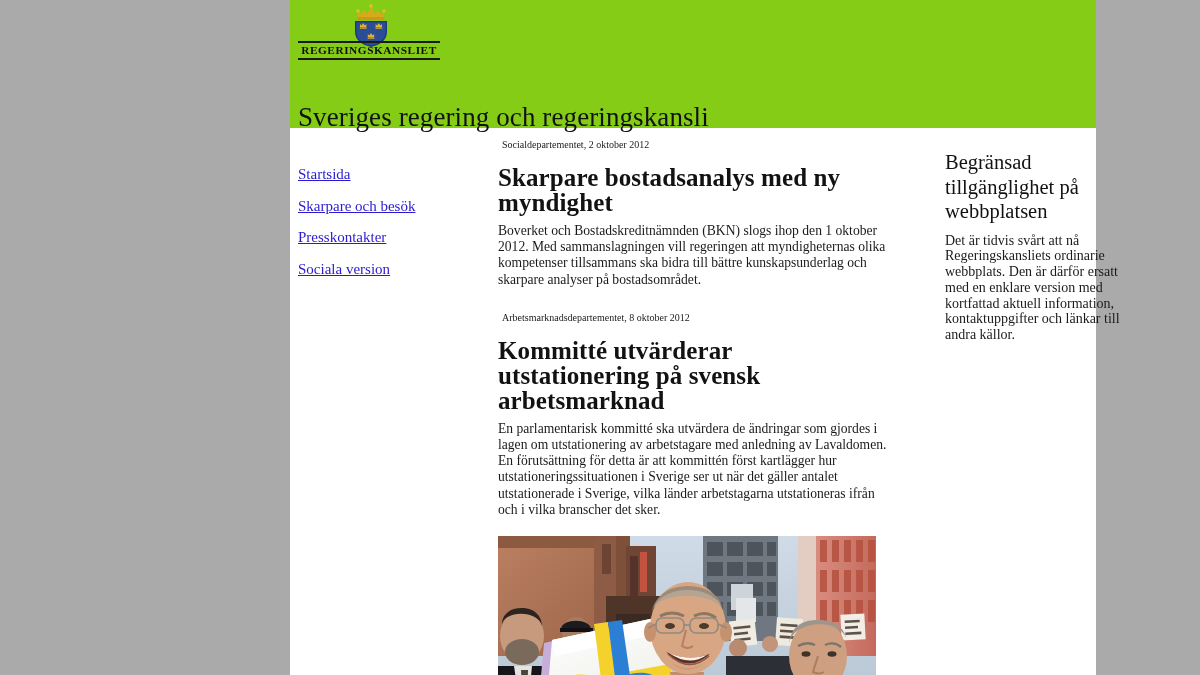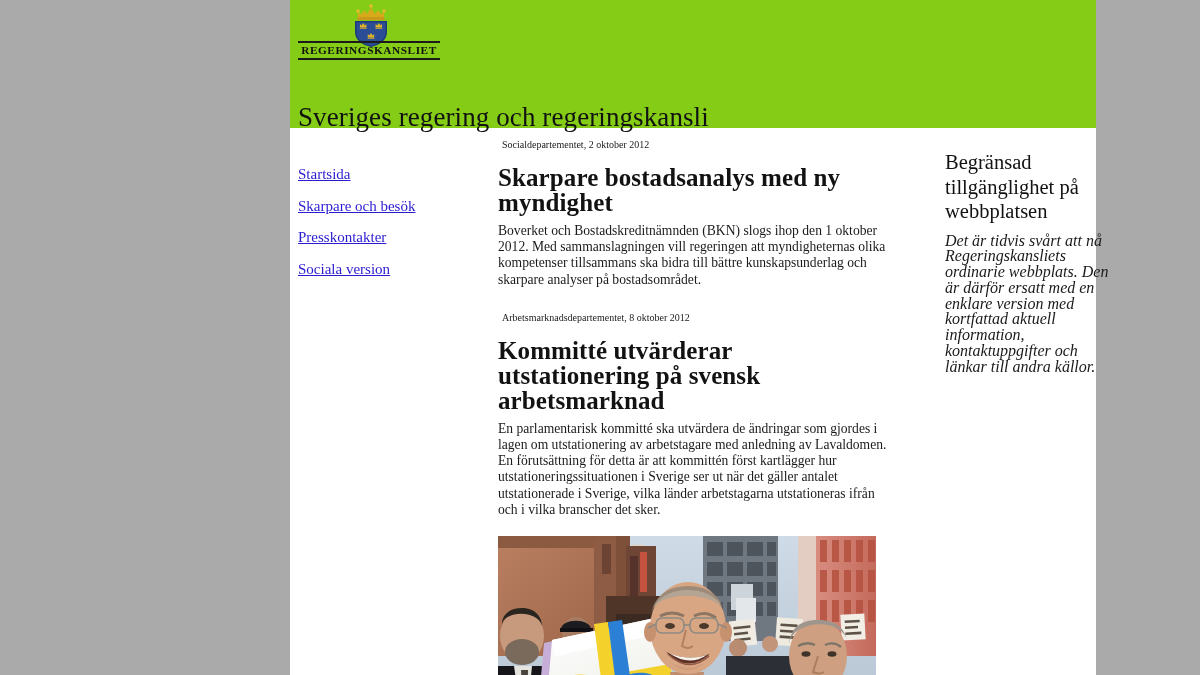--- a/index.html
+++ b/index.html
@@ -158,25 +158,24 @@
     margin-left: 43px;
   }
   #right-col .aside-title {
     font-size: 20.5px;
     font-weight: normal;
     color: #121212;
     margin: 0 0 9px 0;
     line-height: 24.5px;
   }
   #right-col .aside-text {
-    font-size: 16px;
+    font-size: 14px;
     color: #1a1a1a;
     margin: 0;
     line-height: 15.8px;
-    font-style: italic;
   }
 </style>
 </head>
 <body>
 
 <div id="page">
 
   <div id="header">
 
     <div id="logo-block">

